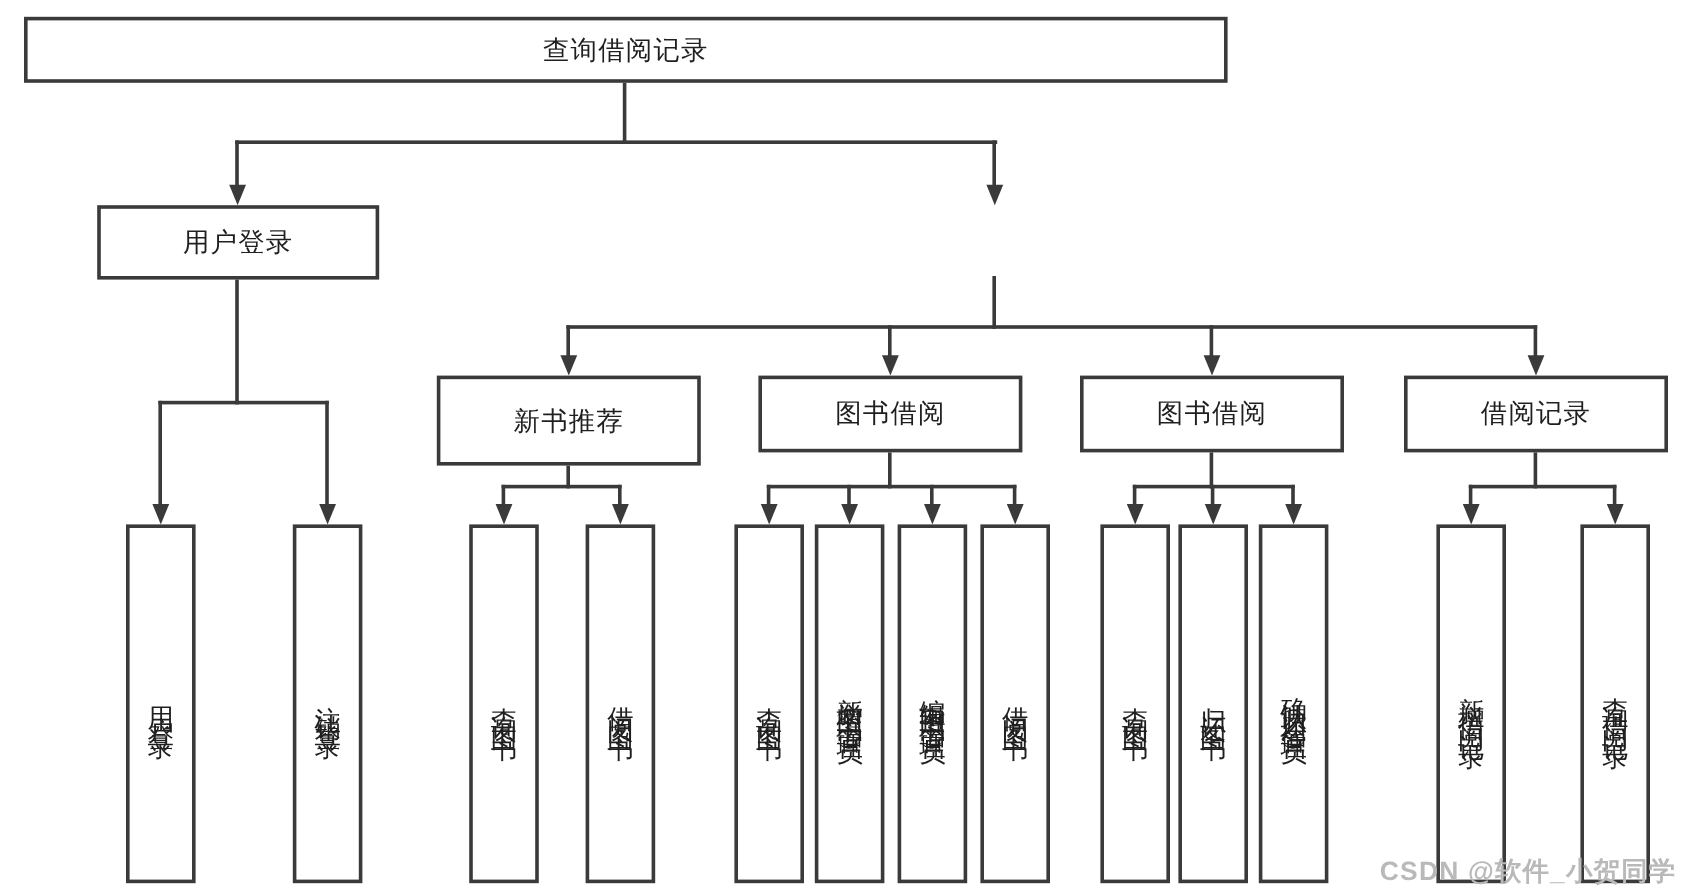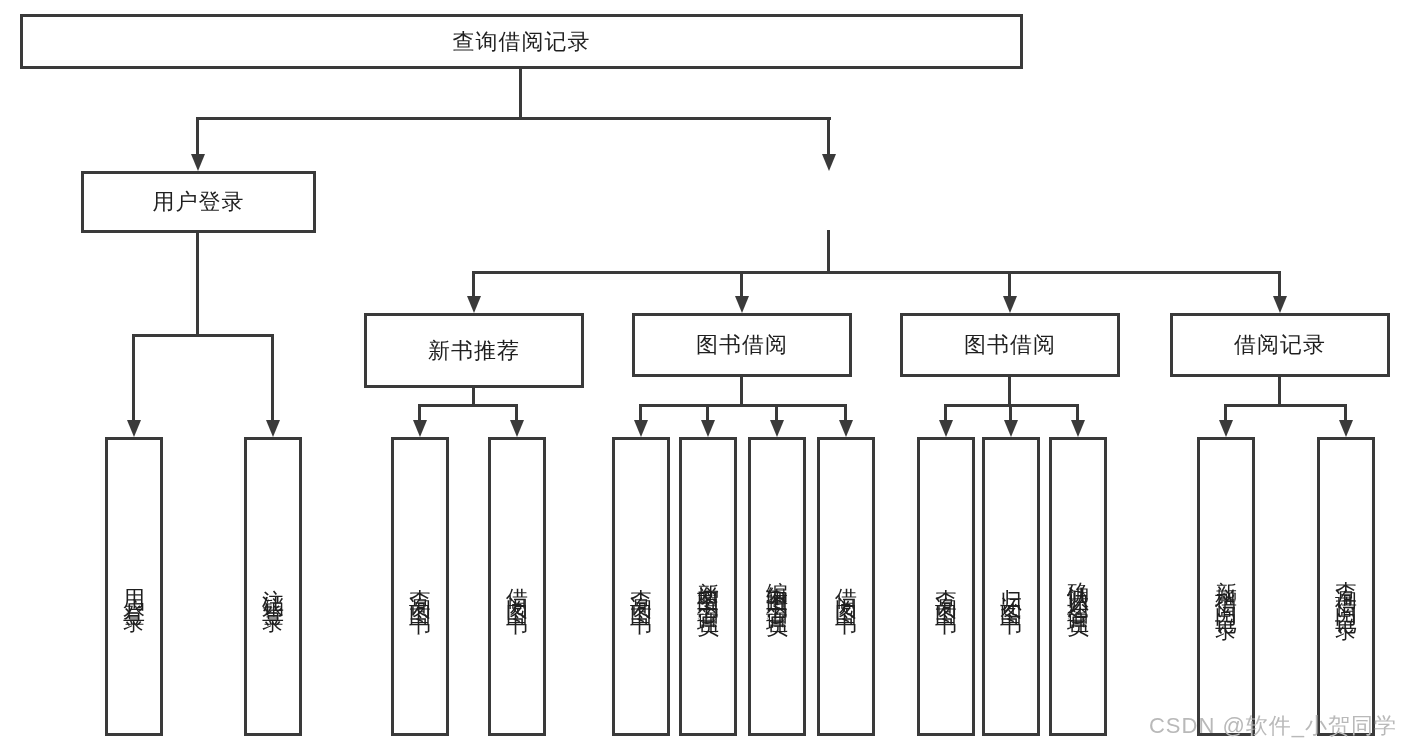--- a/index.html
+++ b/index.html
@@ -20,21 +20,21 @@
   }
   .vl { position:absolute; width:3px; background:#3a3a3a; }
   .hl { position:absolute; height:3px; background:#3a3a3a; }
   .ar {
     position:absolute; width:0; height:0;
     border-left:7px solid transparent; border-right:7px solid transparent;
     border-top:17px solid #3a3a3a;
   }
   .watermark {
     position:absolute; right:8px; top:711px; z-index:5;
-    font-size:22px; color:#b9b9b9; white-space:nowrap; letter-spacing:1px;
+    font-size:22px; color:#b9b9b9; white-space:nowrap; letter-spacing:1px;font-weight:bold;
   }
 </style>
 </head>
 <body>
 
 <div class="canvas">
 
   <div class="vl" style="left:519px; top:66px; height:54px;"></div>
   <div class="hl" style="left:196px; top:117px; width:635px;"></div>
   <div class="vl" style="left:196px; top:117px; height:39px;"></div>

